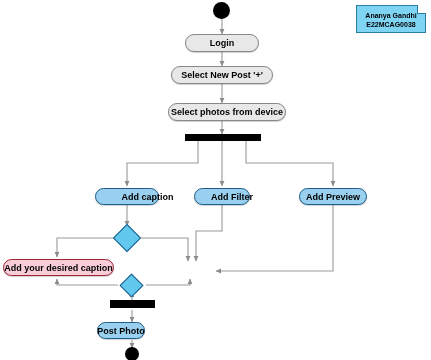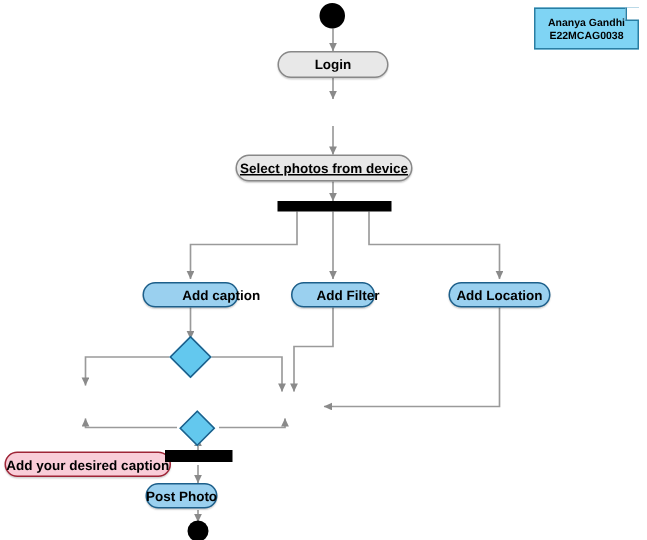--- a/index.html
+++ b/index.html
@@ -149,34 +149,35 @@
   <div class="note" style="left:356px; top:5px; width:70px; height:28px;">
     <span class="fold"></span>
     <span class="note-line">Ananya Gandhi</span>
     <span class="note-line">E22MCAG0038</span>
   </div>
 
   <div class="node initial-node" style="left:213px; top:2px; width:17px; height:17px;"></div>
 
   <div class="node act act-gray" style="left:185px; top:34px; width:74px;">Login</div>
 
+  <div class="node act act-gray" style="left:171px; top:66px; width:102px;">Select New Post '+'</div>
 
-  <div class="node act act-gray" style="left:157px; top:103px; width:118px;text-decoration:underline;">Select photos from device</div>
+  <div class="node act act-gray" style="left:168px; top:103px; width:118px;">Select photos from device</div>
 
   <div class="node bar" style="left:185px; top:134px; width:76px; height:7px;"></div>
 
   <div class="node act act-blue" style="left:95px; top:188px; width:64px;padding-left:41px;">Add caption</div>
 
   <div class="node act act-blue" style="left:194px; top:188px; width:56px;padding-left:20px;">Add Filter</div>
 
-  <div class="node act act-blue" style="left:299px; top:188px; width:68px;">Add Location</div>
+  <div class="node act act-blue" style="left:299px; top:188px; width:68px;">Add Preview</div>
 
   <div class="node diamond" style="left:117px; top:228px; width:20px; height:20px;"></div>
 
-  <div class="node act act-pink" style="left:3px; top:259px; width:111px;margin-top:42px;">Add your desired caption</div>
+  <div class="node act act-pink" style="left:3px; top:259px; width:111px;">Add your desired caption</div>
 
 
   <div class="node diamond" style="left:123px; top:277px; width:17px; height:17px;"></div>
 
   <div class="node bar" style="left:110px; top:300px; width:45px; height:8px;"></div>
 
   <div class="node act act-blue" style="left:97px; top:322px; width:48px;">Post Photo</div>
 
   <div class="node final-node" style="left:125px; top:347px; width:14px; height:14px;"></div>
 

